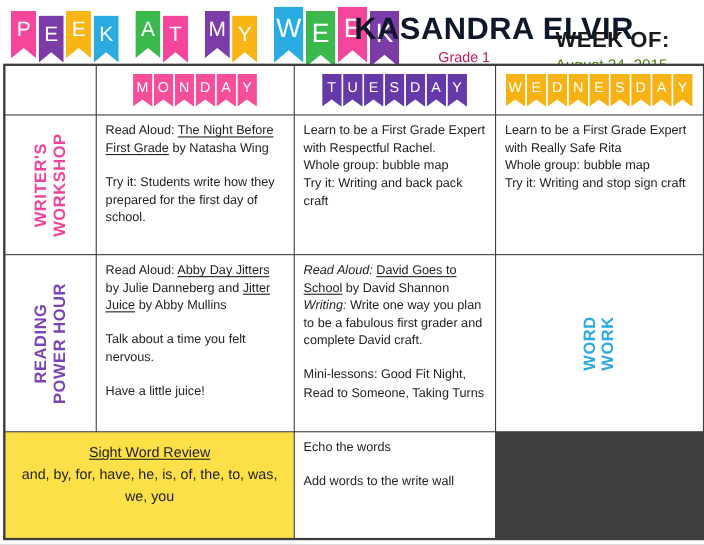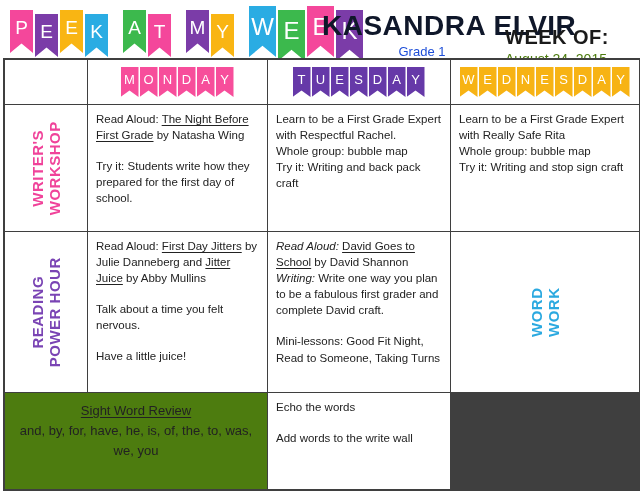--- a/index.html
+++ b/index.html
@@ -19,21 +19,21 @@
     width:23px;height:43px;margin-right:2px;box-sizing:border-box;
     display:flex;align-items:center;justify-content:center;padding-bottom:9px;
     color:#fff;font-size:19px;line-height:1;
     clip-path:polygon(0 0,100% 0,100% 100%,50% 78%,0 100%);
   }
   .word .flag:nth-child(even){margin-top:4px;}
   .word.big .flag{width:27px;height:51px;font-size:24px;}
 
   .teacher{position:absolute;left:322px;top:10px;width:200px;text-align:center;}
   .tname{font-weight:bold;font-size:28px;letter-spacing:0.5px;color:#0f172a;white-space:nowrap;}
-  .tgrade{font-size:13px;margin-top:2px;color:#1d4ed8;}
+  .tgrade{font-size:13px;margin-top:2px;color:#be185d;}
   .weekof{position:absolute;right:5px;top:26px;width:130px;}
   .wlabel{font-weight:bold;font-size:20px;letter-spacing:0.5px;color:#1a1a1a;white-space:nowrap;}
   .wdate{font-size:14px;margin-top:2px;color:#4d7c0f;white-space:nowrap;}
 
   
   #plan-grid{
     position:absolute;left:3px;top:58px;
     display:grid;
     grid-template-columns:82px 179px 182px 188px;
     grid-template-rows:44px 126px 160px 96px;
@@ -51,21 +51,21 @@
   .subject{display:flex;align-items:center;justify-content:center;}
   .sublabel{
     flex:none;transform:rotate(-90deg);font-weight:bold;font-size:15px;
     letter-spacing:0.5px;text-align:center;white-space:nowrap;line-height:1.15;
   }
   .content{padding:6px 8px;font-size:11.5px;line-height:1.4;color:#222;}
   .line{margin:0;}
   .spacer{height:15px;}
   .u{text-decoration:underline;text-underline-offset:2px;}
   .i{font-style:italic;}
-  .gray{background:#4d7c0f;}
+  .gray{background:#fde047;}
   .center{text-align:center;font-size:13px;padding-top:8px;}
   .center .line{line-height:1.55;}
 </style>
 </head>
 <body>
 
 <div class="page">
   <header class="top">
     <div id="banner">
         <div class="word">
@@ -155,21 +155,21 @@
         <p class="line"><span>Whole group: bubble map</span></p>
         <p class="line"><span>Try it: Writing and stop sign craft</span></p>
       </div>
       <div class="cell subject">
         <div class="sublabel" style="color: rgb(122, 68, 180);">
           <div class="subline">READING</div>
           <div class="subline">POWER HOUR</div>
         </div>
       </div>
       <div class="cell content">
-        <p class="line"><span>Read Aloud: </span><span class="u ">First Day Jitters</span><span> by Julie Danneberg and </span><span class="u ">Jitter Juice</span><span> by Abby Mullins</span></p>
+        <p class="line"><span>Read Aloud: </span><span class="u ">Abby Day Jitters</span><span> by Julie Danneberg and </span><span class="u ">Jitter Juice</span><span> by Abby Mullins</span></p>
         <div class="spacer"></div>
         <p class="line"><span>Talk about a time you felt nervous.</span></p>
         <div class="spacer"></div>
         <p class="line"><span>Have a little juice!</span></p>
       </div>
       <div class="cell content">
         <p class="line"><span class="i">Read Aloud:</span><span> </span><span class="u ">David Goes to School</span><span> by David Shannon</span></p>
         <p class="line"><span class="i">Writing:</span><span> Write one way you plan to be a fabulous first grader and complete David craft.</span></p>
         <div class="spacer"></div>
         <p class="line"><span>Mini-lessons: Good Fit Night, Read to Someone, Taking Turns</span></p>

